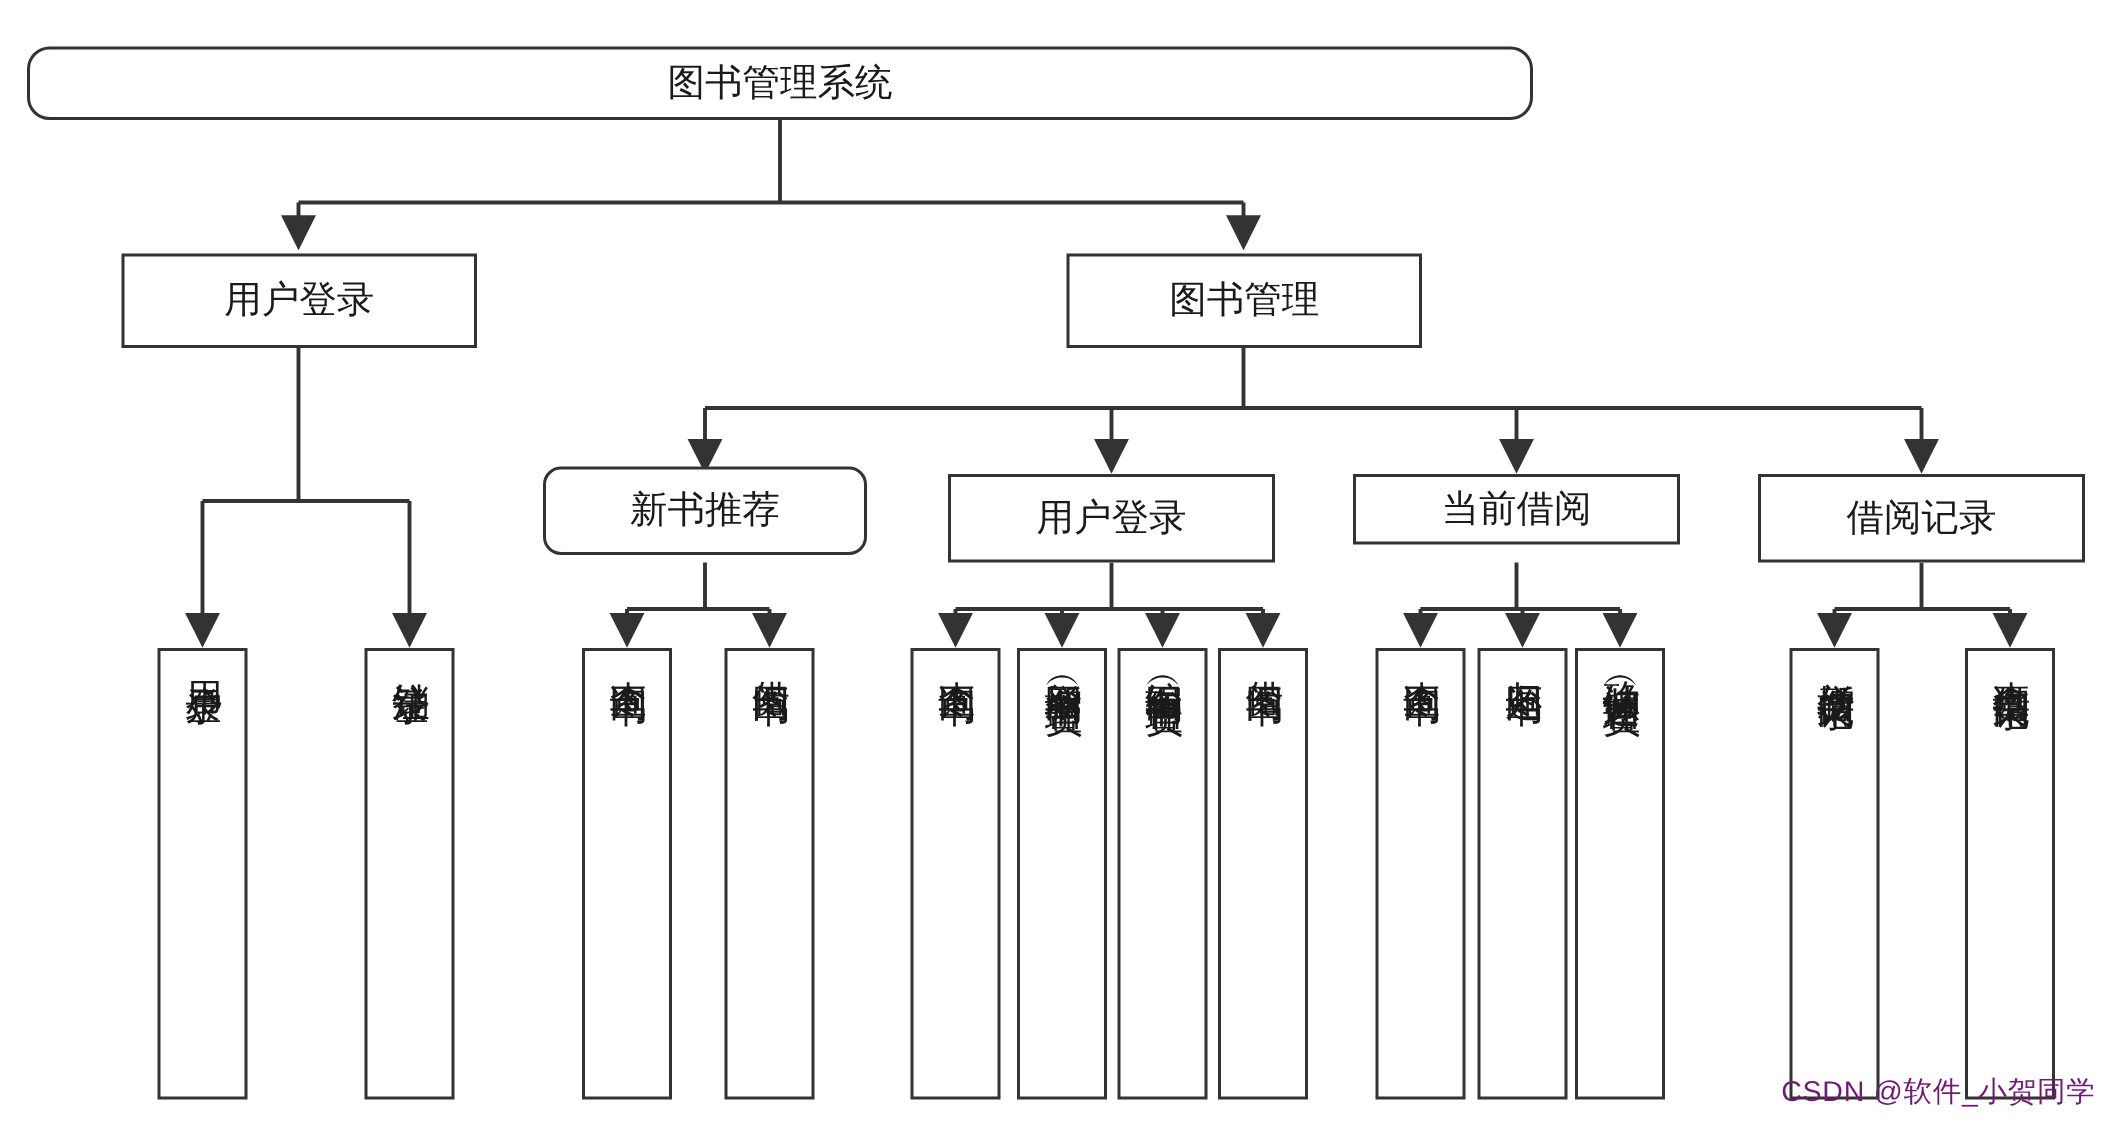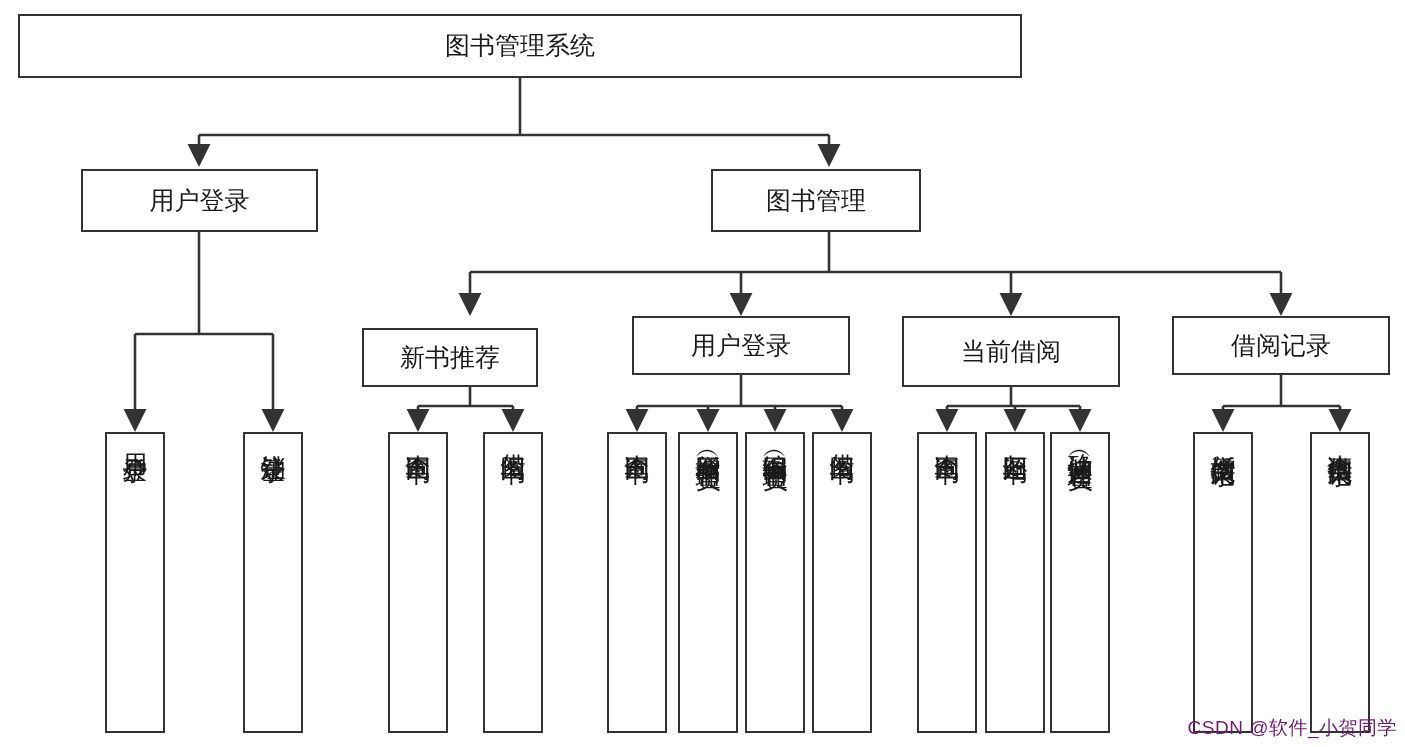--- a/index.html
+++ b/index.html
@@ -120,38 +120,38 @@
       <path d="M 1015 406 L 1015 428" marker-end="url(#arrow)"></path>
       <path d="M 1080 406 L 1080 428" marker-end="url(#arrow)"></path>
 
       <path d="M 1281 375 L 1281 406"></path>
       <path d="M 1223 406 L 1340 406"></path>
       <path d="M 1223 406 L 1223 428" marker-end="url(#arrow)"></path>
       <path d="M 1340 406 L 1340 428" marker-end="url(#arrow)"></path>
     </g>
   </svg>
 
-  <div class="node root horiz" style="left:18px; top:14px; width:1004px; height:64px;">
+  <div class="node root horiz" style="left:18px; top:31px; width:1004px; height:49px;border-radius:15px;">
     <span class="label">图书管理系统</span>
   </div>
 
   <div class="node horiz" style="left:81px; top:169px; width:237px; height:63px;">
     <span class="label">用户登录</span>
   </div>
-  <div class="node horiz" style="left:711px; top:169px; width:210px; height:63px;">
+  <div class="node horiz" style="left:711px; top:169px; width:237px; height:63px;">
     <span class="label">图书管理</span>
   </div>
 
-  <div class="node horiz" style="left:362px; top:328px; width:176px; height:59px;">
+  <div class="node horiz" style="left:362px; top:311px; width:216px; height:59px;border-radius:12px;">
     <span class="label">新书推荐</span>
   </div>
   <div class="node horiz" style="left:632px; top:316px; width:218px; height:59px;">
     <span class="label">用户登录</span>
   </div>
-  <div class="node horiz" style="left:902px; top:316px; width:218px; height:71px;">
+  <div class="node horiz" style="left:902px; top:316px; width:218px; height:47px;">
     <span class="label">当前借阅</span>
   </div>
   <div class="node horiz" style="left:1172px; top:316px; width:218px; height:59px;justify-content:center;">
     <span class="label">借阅记录</span>
   </div>
 
   <div class="node vert" style="left:105px; top:432px; width:60px; height:301px;">
     <span class="label">用户登录</span>
   </div>
   <div class="node vert" style="left:243px; top:432px; width:60px; height:301px;">

